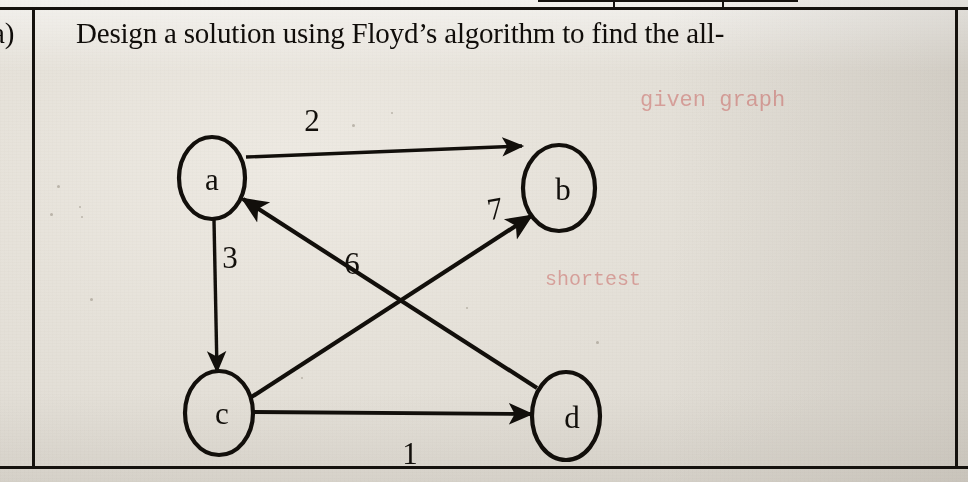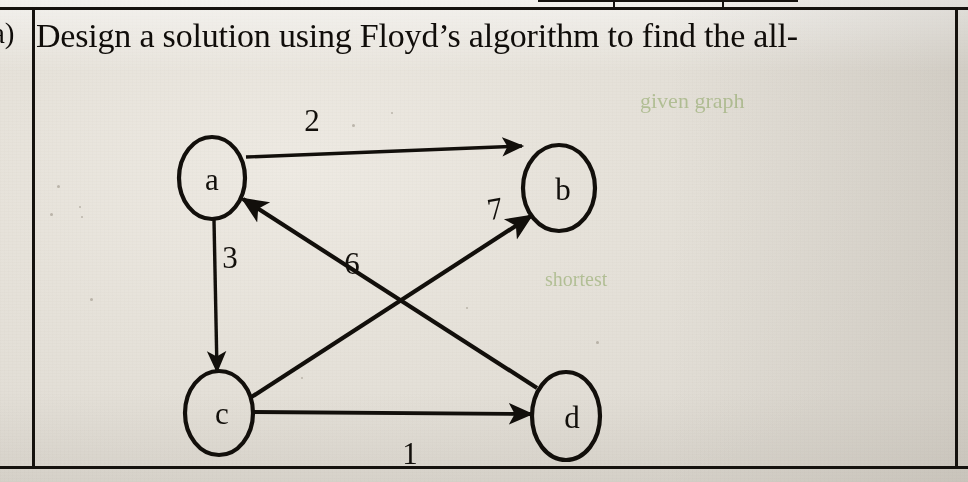--- a/index.html
+++ b/index.html
@@ -46,44 +46,44 @@
   .paper-shade-bottom {
     position: absolute;
     left: 0; right: 0; bottom: 0; height: 90px;
     background: linear-gradient(0deg, rgba(125,117,105,.10) 0%, rgba(125,117,105,0) 100%);
     pointer-events: none;
   }
 
   
   .ghost {
     position: absolute;
-    color: #4d7c0f;
+    color: #b91c1c;
     opacity: .33;
-    font-family: Liberation Serif, serif;
+    font-family: Liberation Mono, monospace;
     white-space: nowrap;
     pointer-events: none;
     filter: blur(0.7px);
   }
 
   
   .rule {
     position: absolute;
     background: #15120e;
   }
 
   
   .qlabel, .qline {
     position: absolute;
     color: #100d0a;
     font-family: "Liberation Serif", serif;
     white-space: nowrap;
     letter-spacing: -0.2px;
   }
   .qlabel { font-size: 29px; }
-  .qline  { font-size: 34px; }
+  .qline  { font-size: 29px; padding-left: 40px; }
 
   
   #graph-svg {
     position: absolute;
     left: 0;
     top: 0;
   }
   .node-label {
     font-family: "Liberation Serif", serif;
     font-size: 31px;

